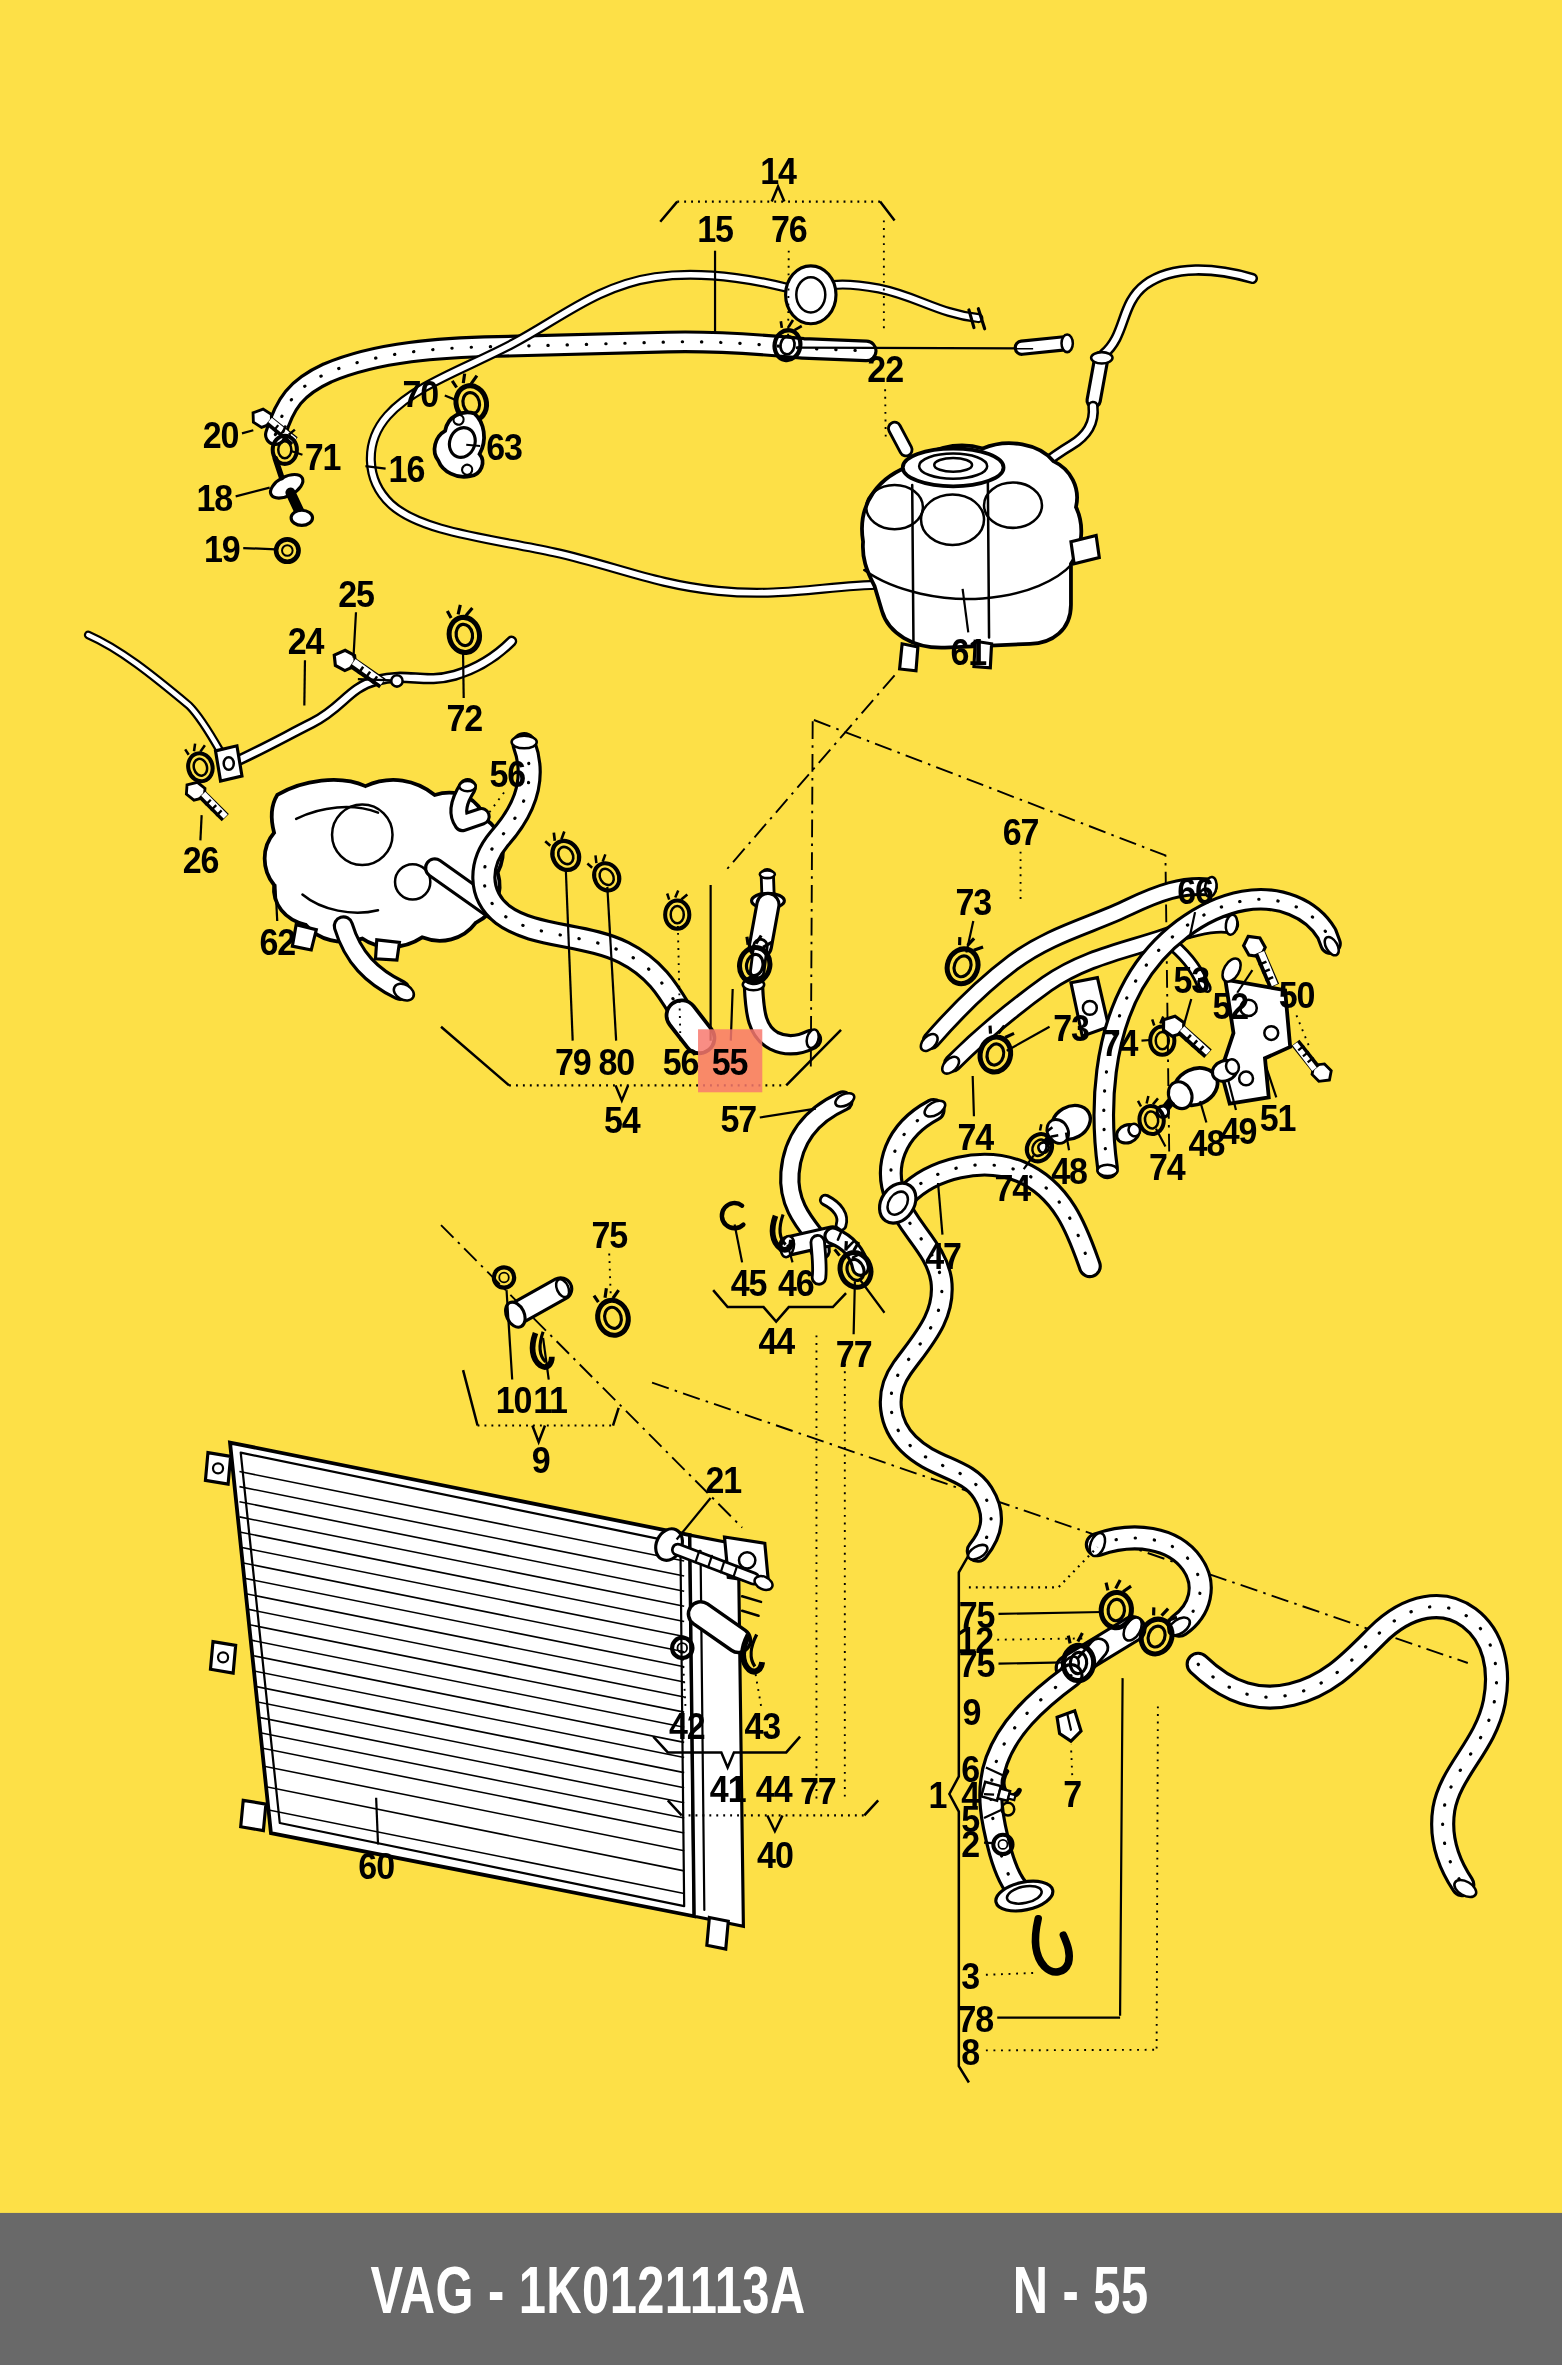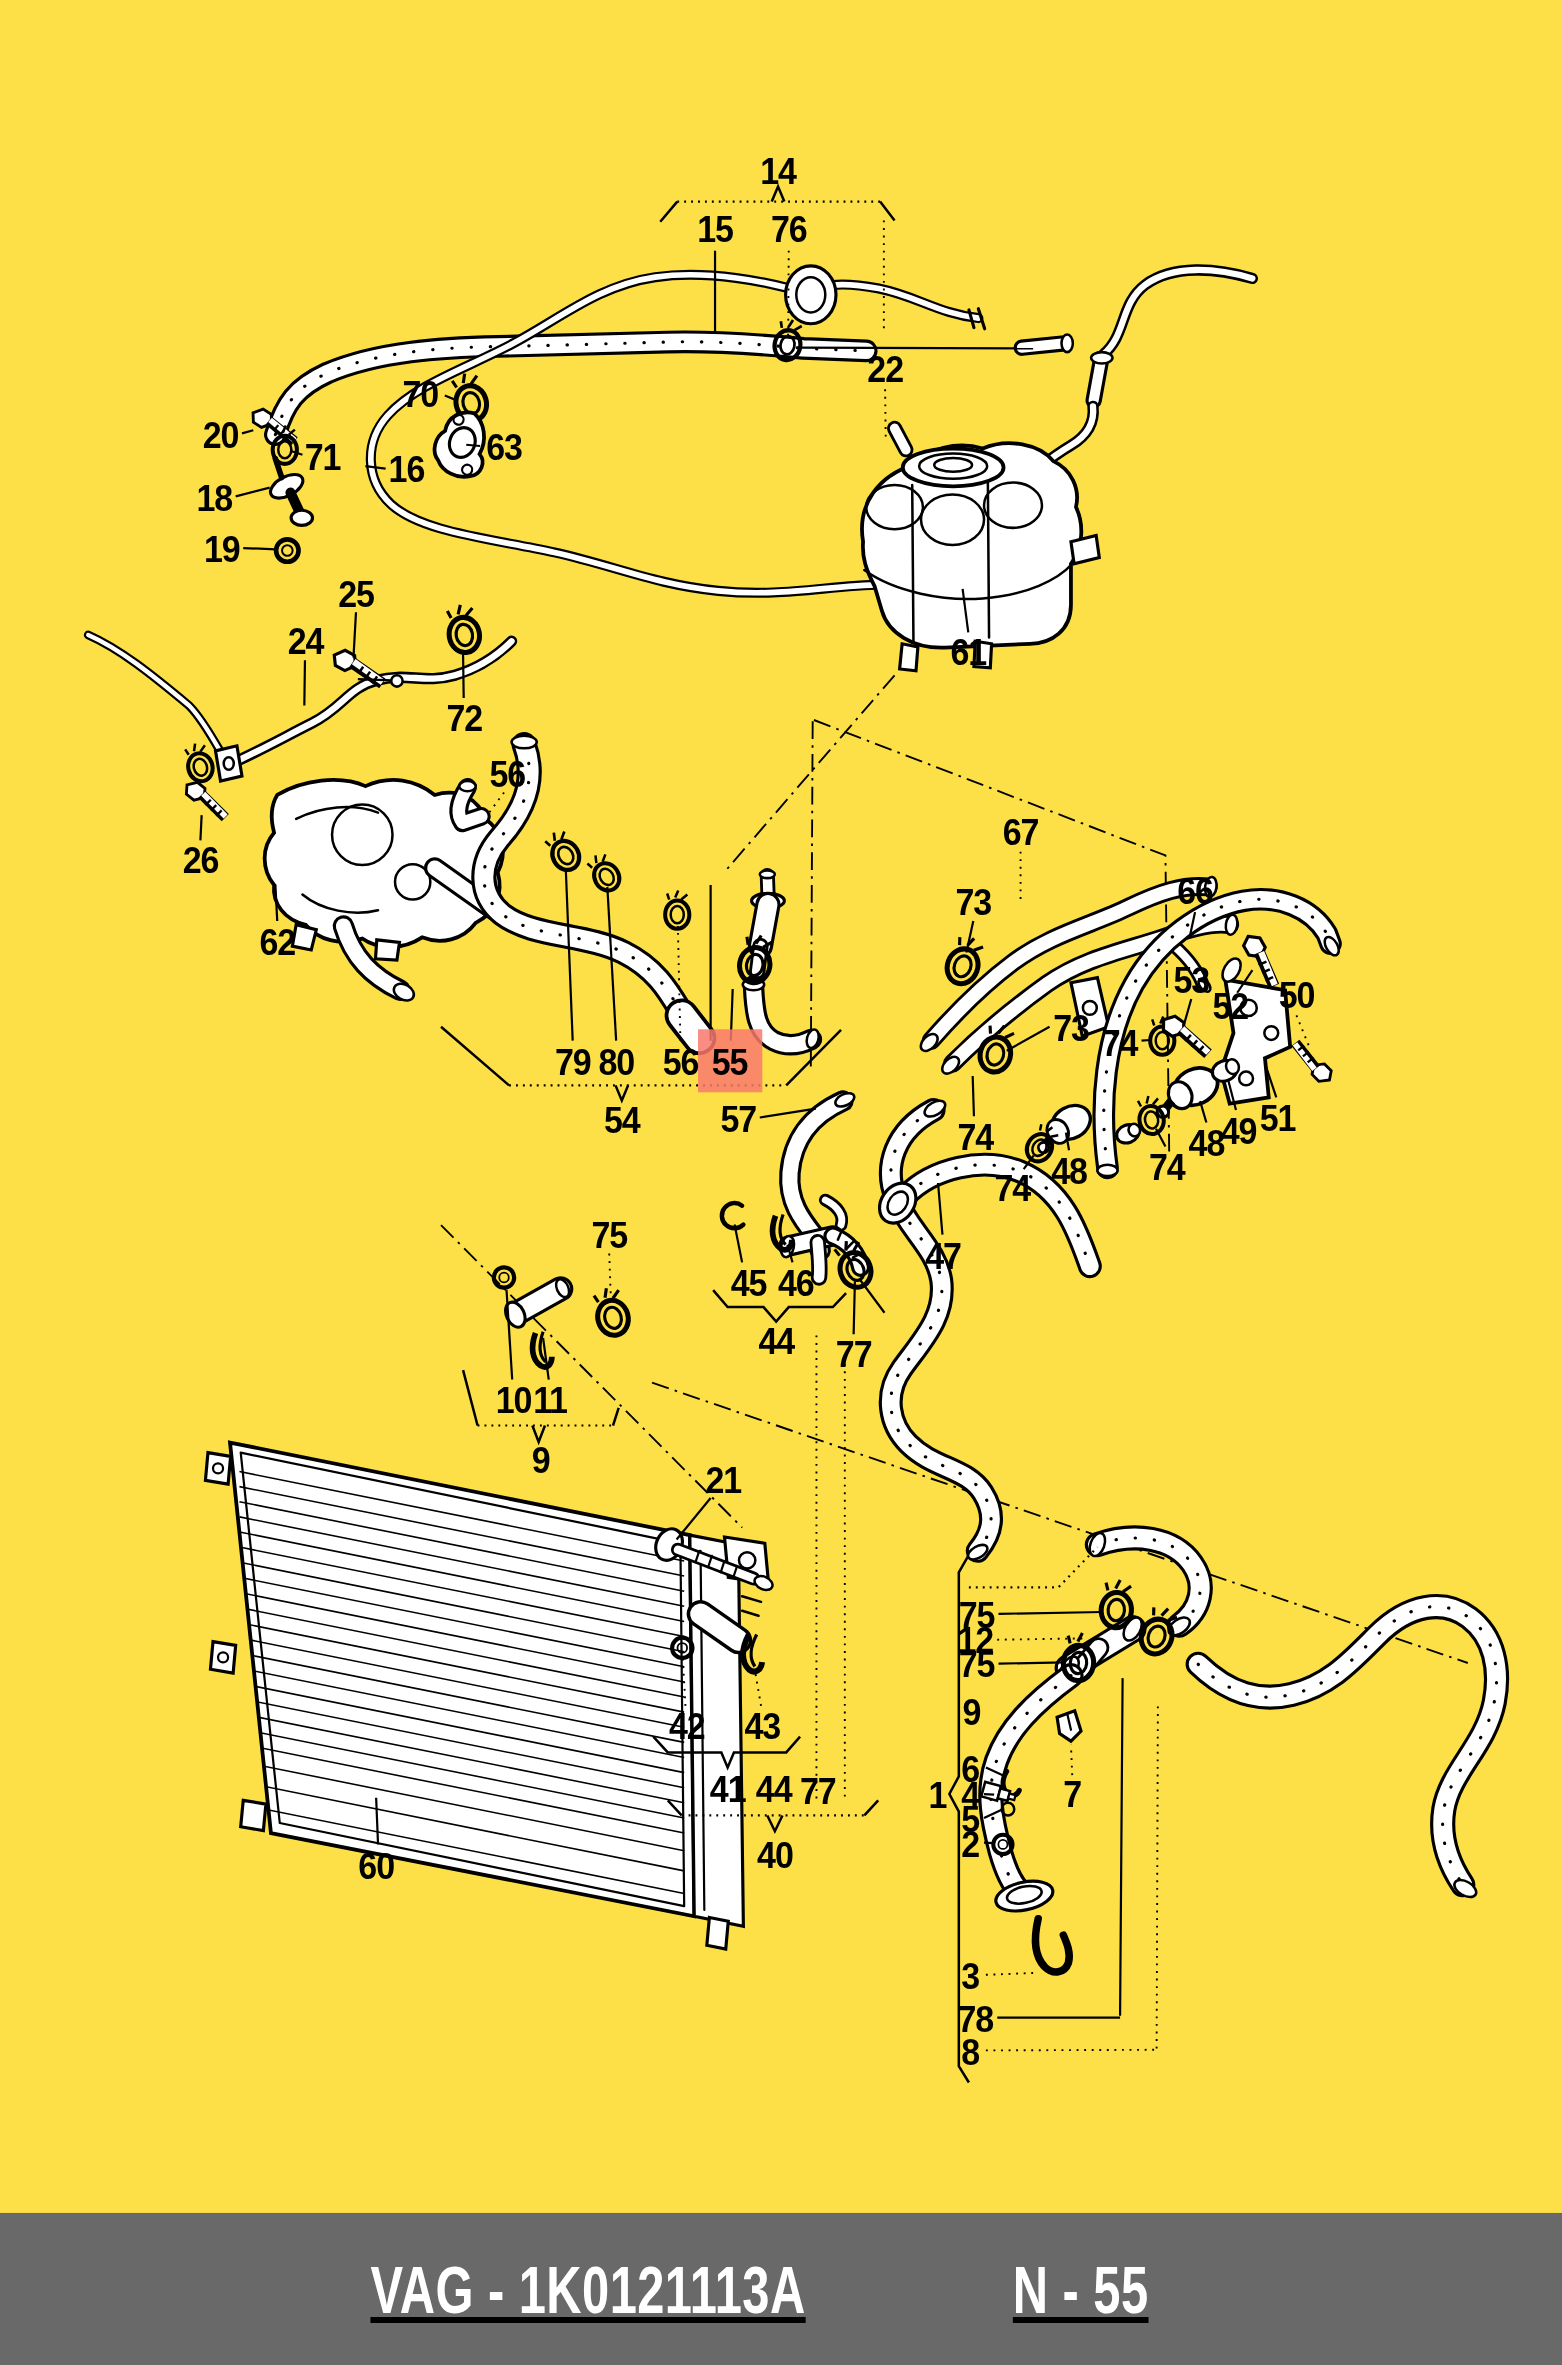--- a/index.html
+++ b/index.html
@@ -14,21 +14,21 @@
   .tube-i{fill:none;stroke:#fff;stroke-linecap:round;stroke-linejoin:round;}
   .dots{fill:none;stroke:#000;stroke-linecap:round;stroke-dasharray:0.5 30;stroke-width:5;}
   .leader{fill:none;stroke:#000;stroke-width:3.5;}
   .leader-dot{fill:none;stroke:#000;stroke-width:3;stroke-dasharray:3 9;}
   .bracket{fill:none;stroke:#000;stroke-width:4;}
   .bracket-dot{fill:none;stroke:#000;stroke-width:3.5;stroke-dasharray:3 8;}
   .dashdot{fill:none;stroke:#000;stroke-width:3;stroke-dasharray:28 10 4 10;}
   .lbl{font-family:"Liberation Sans",sans-serif;font-weight:700;font-size:60px;
        fill:#000;text-anchor:middle;letter-spacing:-2px;}
   .footer{position:absolute;left:0;top:2213px;width:1466px;height:153px;
-          display:flex;align-items:center;justify-content:center;gap:107px;text-decoration:underline;}
+          display:flex;align-items:center;justify-content:center;gap:107px;}
   .footer span{color:#fff;font-weight:700;font-size:66px;letter-spacing:0.6px;
           display:inline-block;transform:scaleX(0.74);}
 </style>
 </head>
 <body>
 
 <div class="page">
 <svg width="1563" height="2366" viewBox="0 0 2481 3756">
   <defs>
     <g id="clamp">

